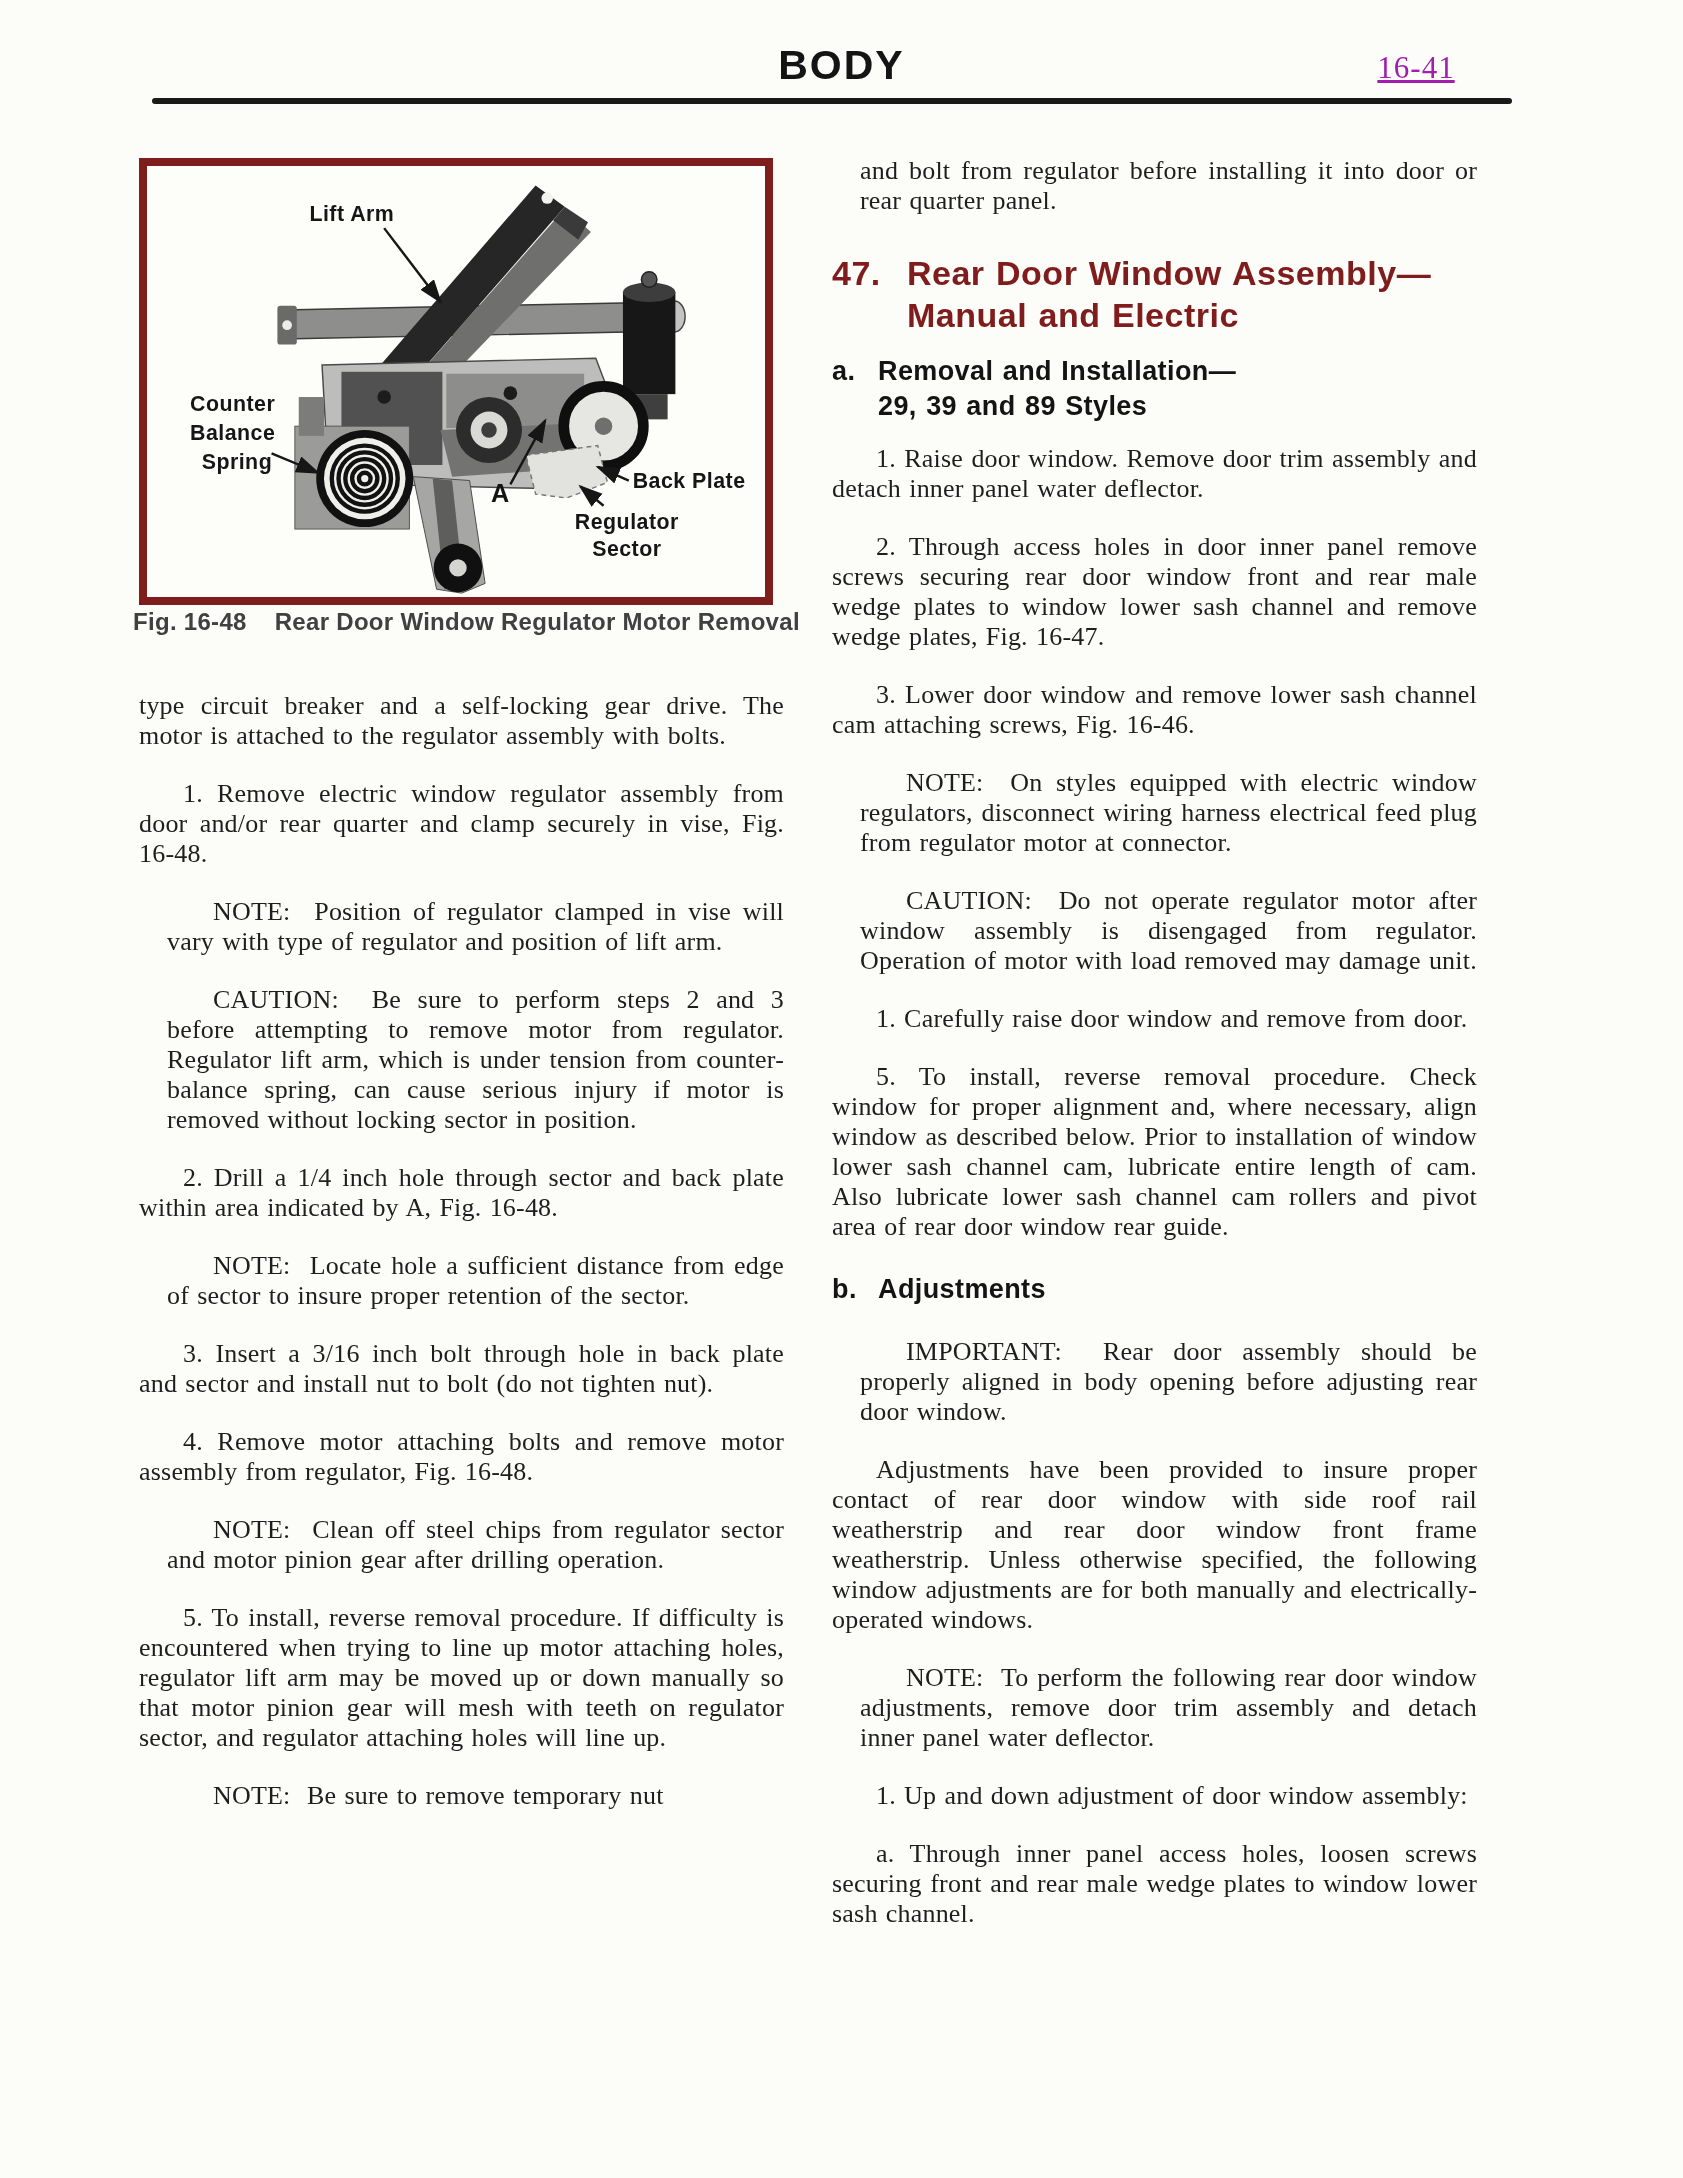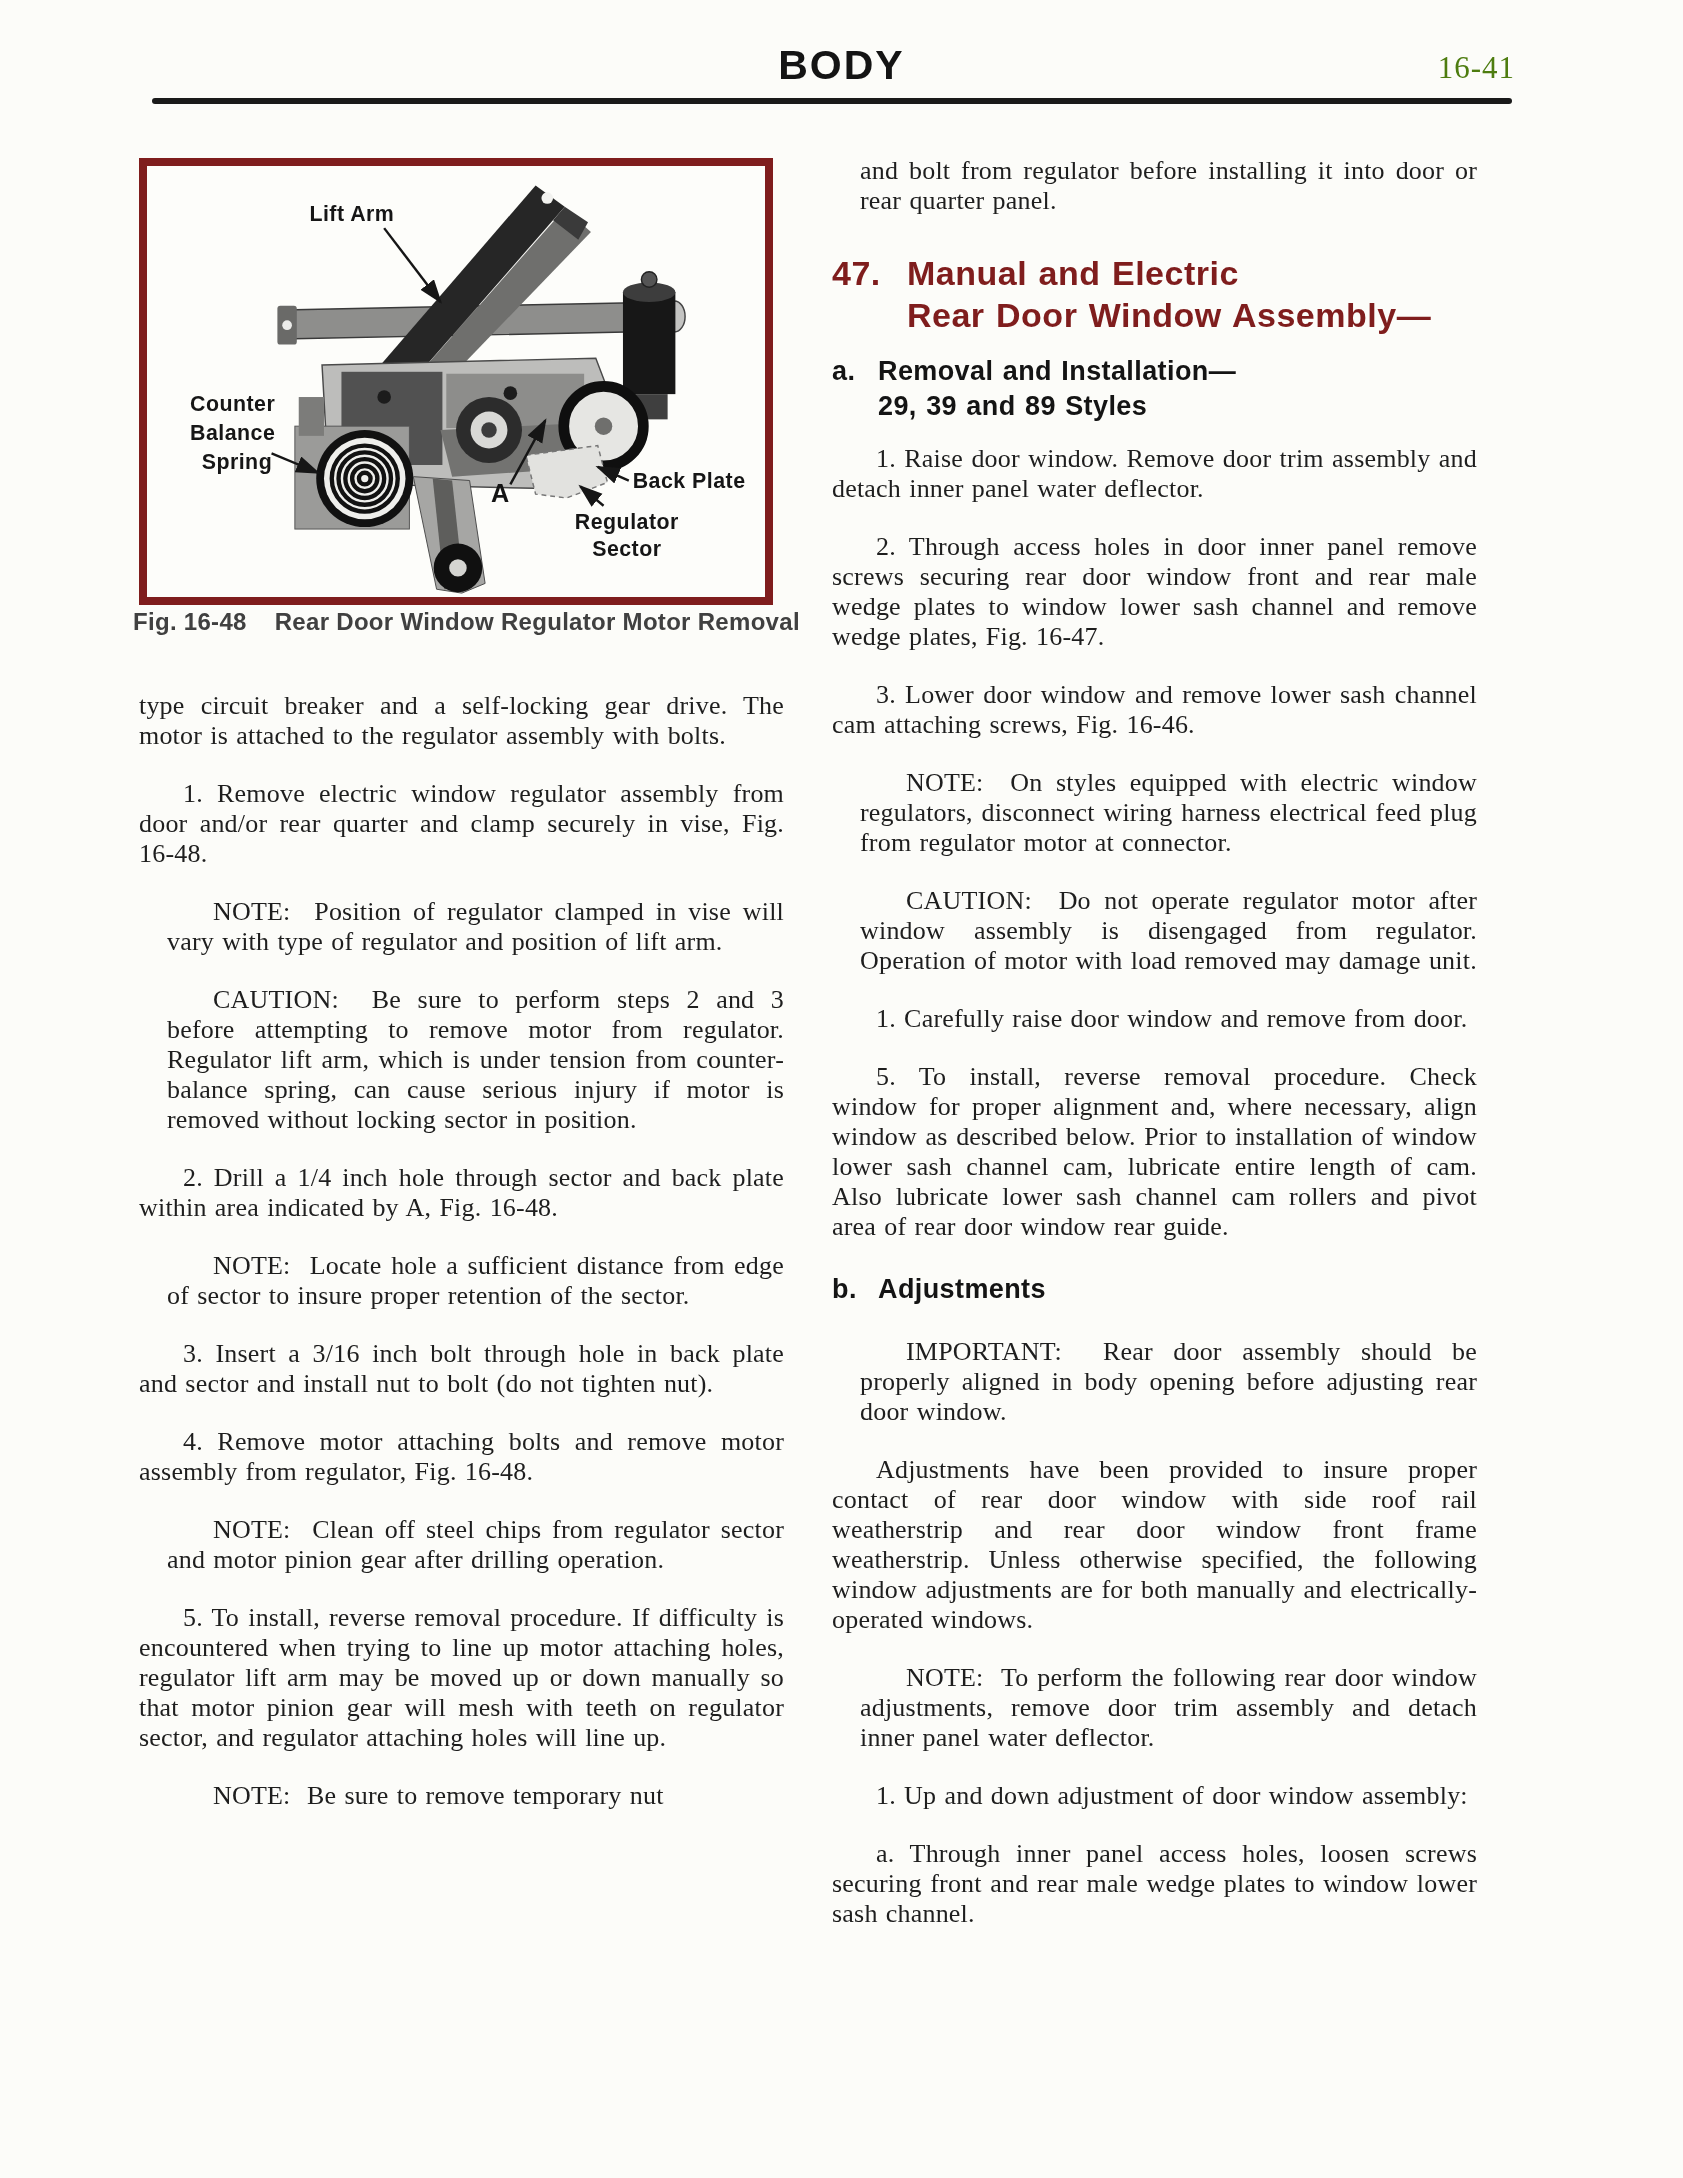--- a/index.html
+++ b/index.html
@@ -8,22 +8,22 @@
     background:#fcfcf9; overflow:hidden;
     font-family:"Liberation Serif","DejaVu Serif",serif;
     color:#1e1e1e;
   }
   .hdr-title {
     position:absolute; top:42px; left:0; width:1683px; text-align:center;
     font-family:"Liberation Sans","DejaVu Sans",sans-serif; font-weight:700;
     font-size:41px; letter-spacing:2px; color:#141414;
   }
   .hdr-page {
-    position:absolute; top:50px; left:1317px; width:198px; text-align:right;
-    font-size:31px; letter-spacing:1px; color:#4d7c0f;
+    position:absolute; top:50px; left:1317px; width:198px; text-align:center;
+    font-size:31px; letter-spacing:1px; color:#a21caf;text-decoration:underline;
   }
   .hdr-rule {
     position:absolute; top:98px; left:152px; width:1360px; height:6px;
     background:#1a1a1a; border-radius:3px;
   }
   .fig-box {
     position:absolute; left:139px; top:158px; width:634px; height:447px;
     border:8px solid #7f1d1d; box-sizing:border-box; background:#fdfdfa;
   }
   .fig-box svg {display:block; width:100%; height:100%;}
@@ -168,22 +168,22 @@
     <p class="p gap-top">5. To install, reverse removal procedure. If difficulty is encountered when trying to line up motor attaching holes, regulator lift arm may be moved up or down manually so that motor pinion gear will mesh with teeth on regulator sector, and regulator attaching holes will line up.</p>
     <p class="note">NOTE:&nbsp; Be sure to remove temporary nut</p>
   </div>
 
   <div class="col right-col">
     <p class="note flush">and bolt from regulator before installing it into door or rear quarter panel.</p>
 
     <div class="h-sec">
       <span class="num">47.</span>
       <span class="txt">
+          <span style="display:block">Rear Door Window Assembly—</span>
           <span style="display:block">Manual and Electric</span>
-          <span style="display:block">Rear Door Window Assembly—</span>
         </span>
     </div>
 
     <div class="h-sub">
       <span class="num">a.</span>
       <span class="txt">
           <span style="display:block">Removal and Installation—</span>
           <span style="display:block">29, 39 and 89 Styles</span>
         </span>
     </div>

